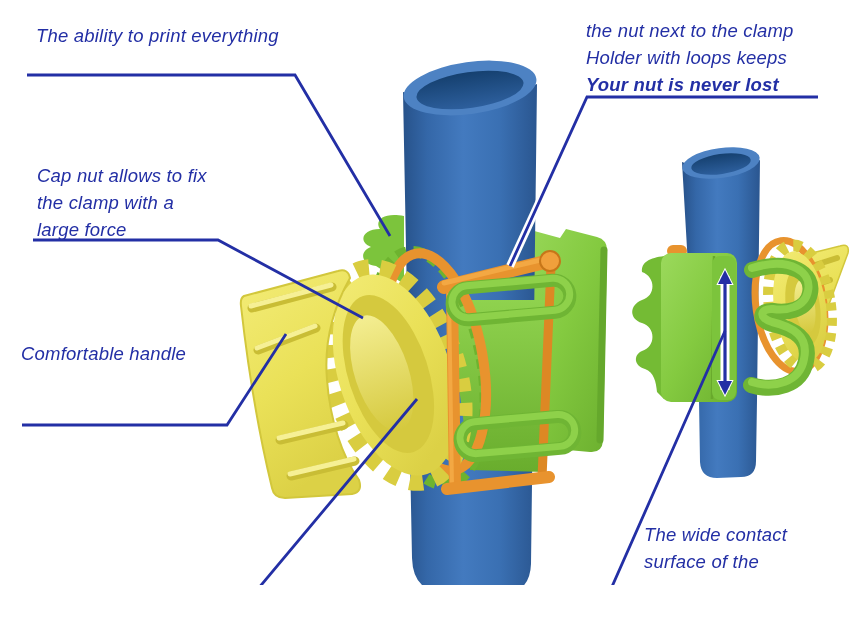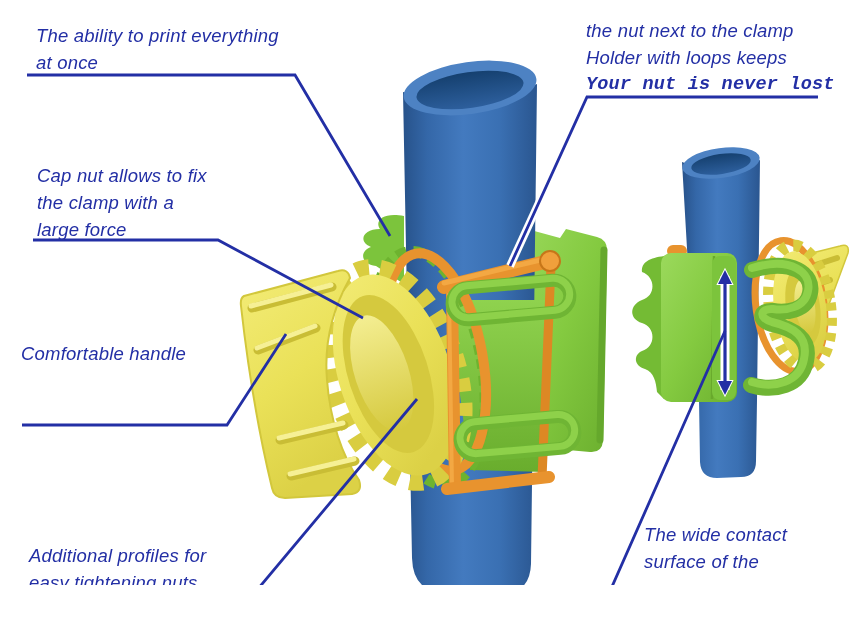--- a/index.html
+++ b/index.html
@@ -10,21 +10,21 @@
   #art{position:absolute;left:0;top:0;}
   .ann{
     position:absolute;
     font-style:italic;
     font-size:18.5px;
     line-height:27px;
     color:#232fa5;
     white-space:nowrap;
     letter-spacing:.2px;
   }
-  .ann .bold{font-weight:bold;font-family:Liberation Mono, monospace;}
+  .ann .bold{font-weight:bold;}
 </style>
 </head>
 <body>
 
 <div id="stage">
 
   <svg id="art" width="853" height="640" viewBox="0 0 853 640">
     <defs>
       <linearGradient id="pipeG" x1="0" y1="0" x2="1" y2="0">
         <stop offset="0" stop-color="#27528a"></stop>
@@ -184,42 +184,37 @@
       <path d="M 818 97 L 587 97 L 510 266"></path>
       <path d="M 33 240 L 218 240 L 363 318"></path>
       <path d="M 22 425 L 227 425 L 286 334"></path>
       <path d="M 22 602 L 247 602 L 417 399"></path>
       <path d="M 828 607 L 603 607 L 725 331"></path>
     </g>
   </svg>
 
   <div class="ann" style="left:36px;top:22px">
     <div>The ability to print everything</div>
-    <div>at once</div>
   </div>
 
   <div class="ann" style="left:586px;top:17px">
     <div>the nut next to the clamp</div>
     <div>Holder with loops keeps</div>
     <div class="bold">Your nut is never lost</div>
   </div>
 
   <div class="ann" style="left:37px;top:162px">
     <div>Cap nut allows to fix</div>
     <div>the clamp with a</div>
     <div>large force</div>
   </div>
 
   <div class="ann" style="left:21px;top:340px">
     <div>Comfortable handle</div>
   </div>
 
-  <div class="ann" style="left:29px;top:542px">
-    <div>Additional profiles for</div>
-    <div>easy tightening nuts</div>
-  </div>
 
   <div class="ann" style="left:644px;top:521px">
     <div>The wide contact</div>
     <div>surface of the</div>
   </div>
 
 </div>
 
 </body></html>

